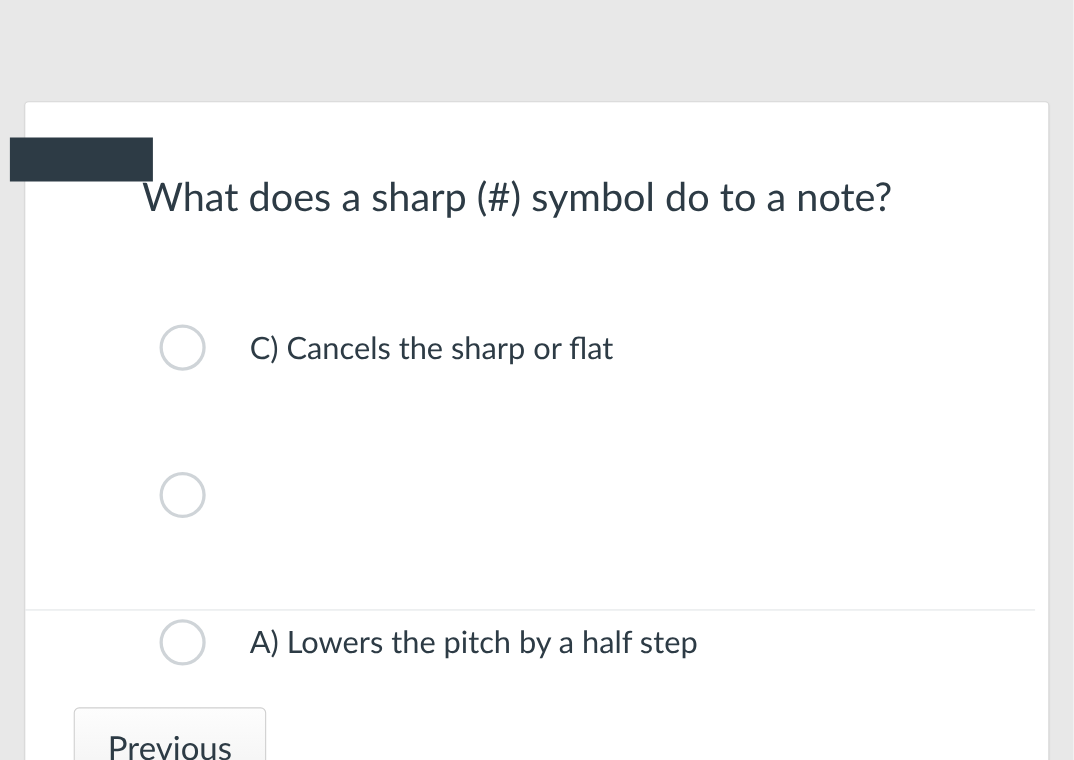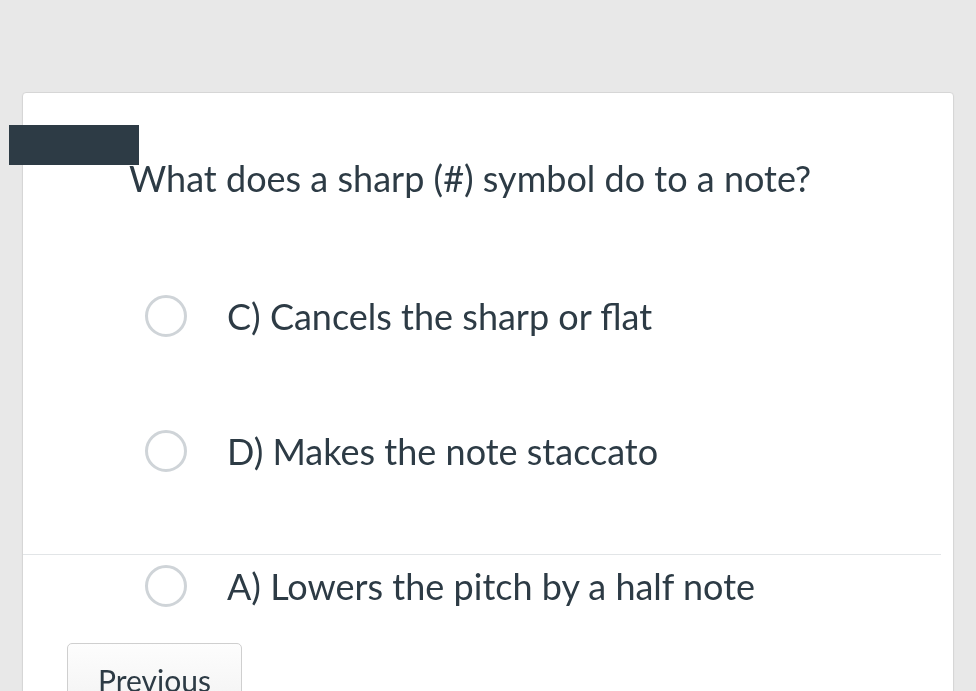--- a/index.html
+++ b/index.html
@@ -55,21 +55,21 @@
     width: 42px;
     height: 42px;
     border: 3px solid #cfd4d8;
     border-radius: 50%;
     flex: 0 0 42px;
     margin-right: 40px;
     background: #fff;
   }
   .option-label {
     color: #2d3b45;
-    font-size: 36px;
+    font-size: 28px;
     line-height: 1.2;
     font-weight: 400;
   }
   .footer {
     position: absolute;
     left: 0;
     right: 12px;
     bottom: 0;
     border-top: 1px solid #e2e5e7;
     padding: 42px 44px 34px 44px;
@@ -101,27 +101,26 @@
 
       <div class="options">
 
         <div class="option">
           <span class="radio"></span>
           <span class="option-label">C) Cancels the sharp or flat</span>
         </div>
 
         <div class="option">
           <span class="radio"></span>
-          <span class="option-label">D) Makes the note staccato</span>
         </div>
 
 
         <div class="option">
           <span class="radio"></span>
-          <span class="option-label">A) Lowers the pitch by a half note</span>
+          <span class="option-label">A) Lowers the pitch by a half step</span>
         </div>
 
       </div>
     </div>
 
     <div class="footer">
       <button class="btn">Previous</button>
     </div>
   </div>
 </div>

